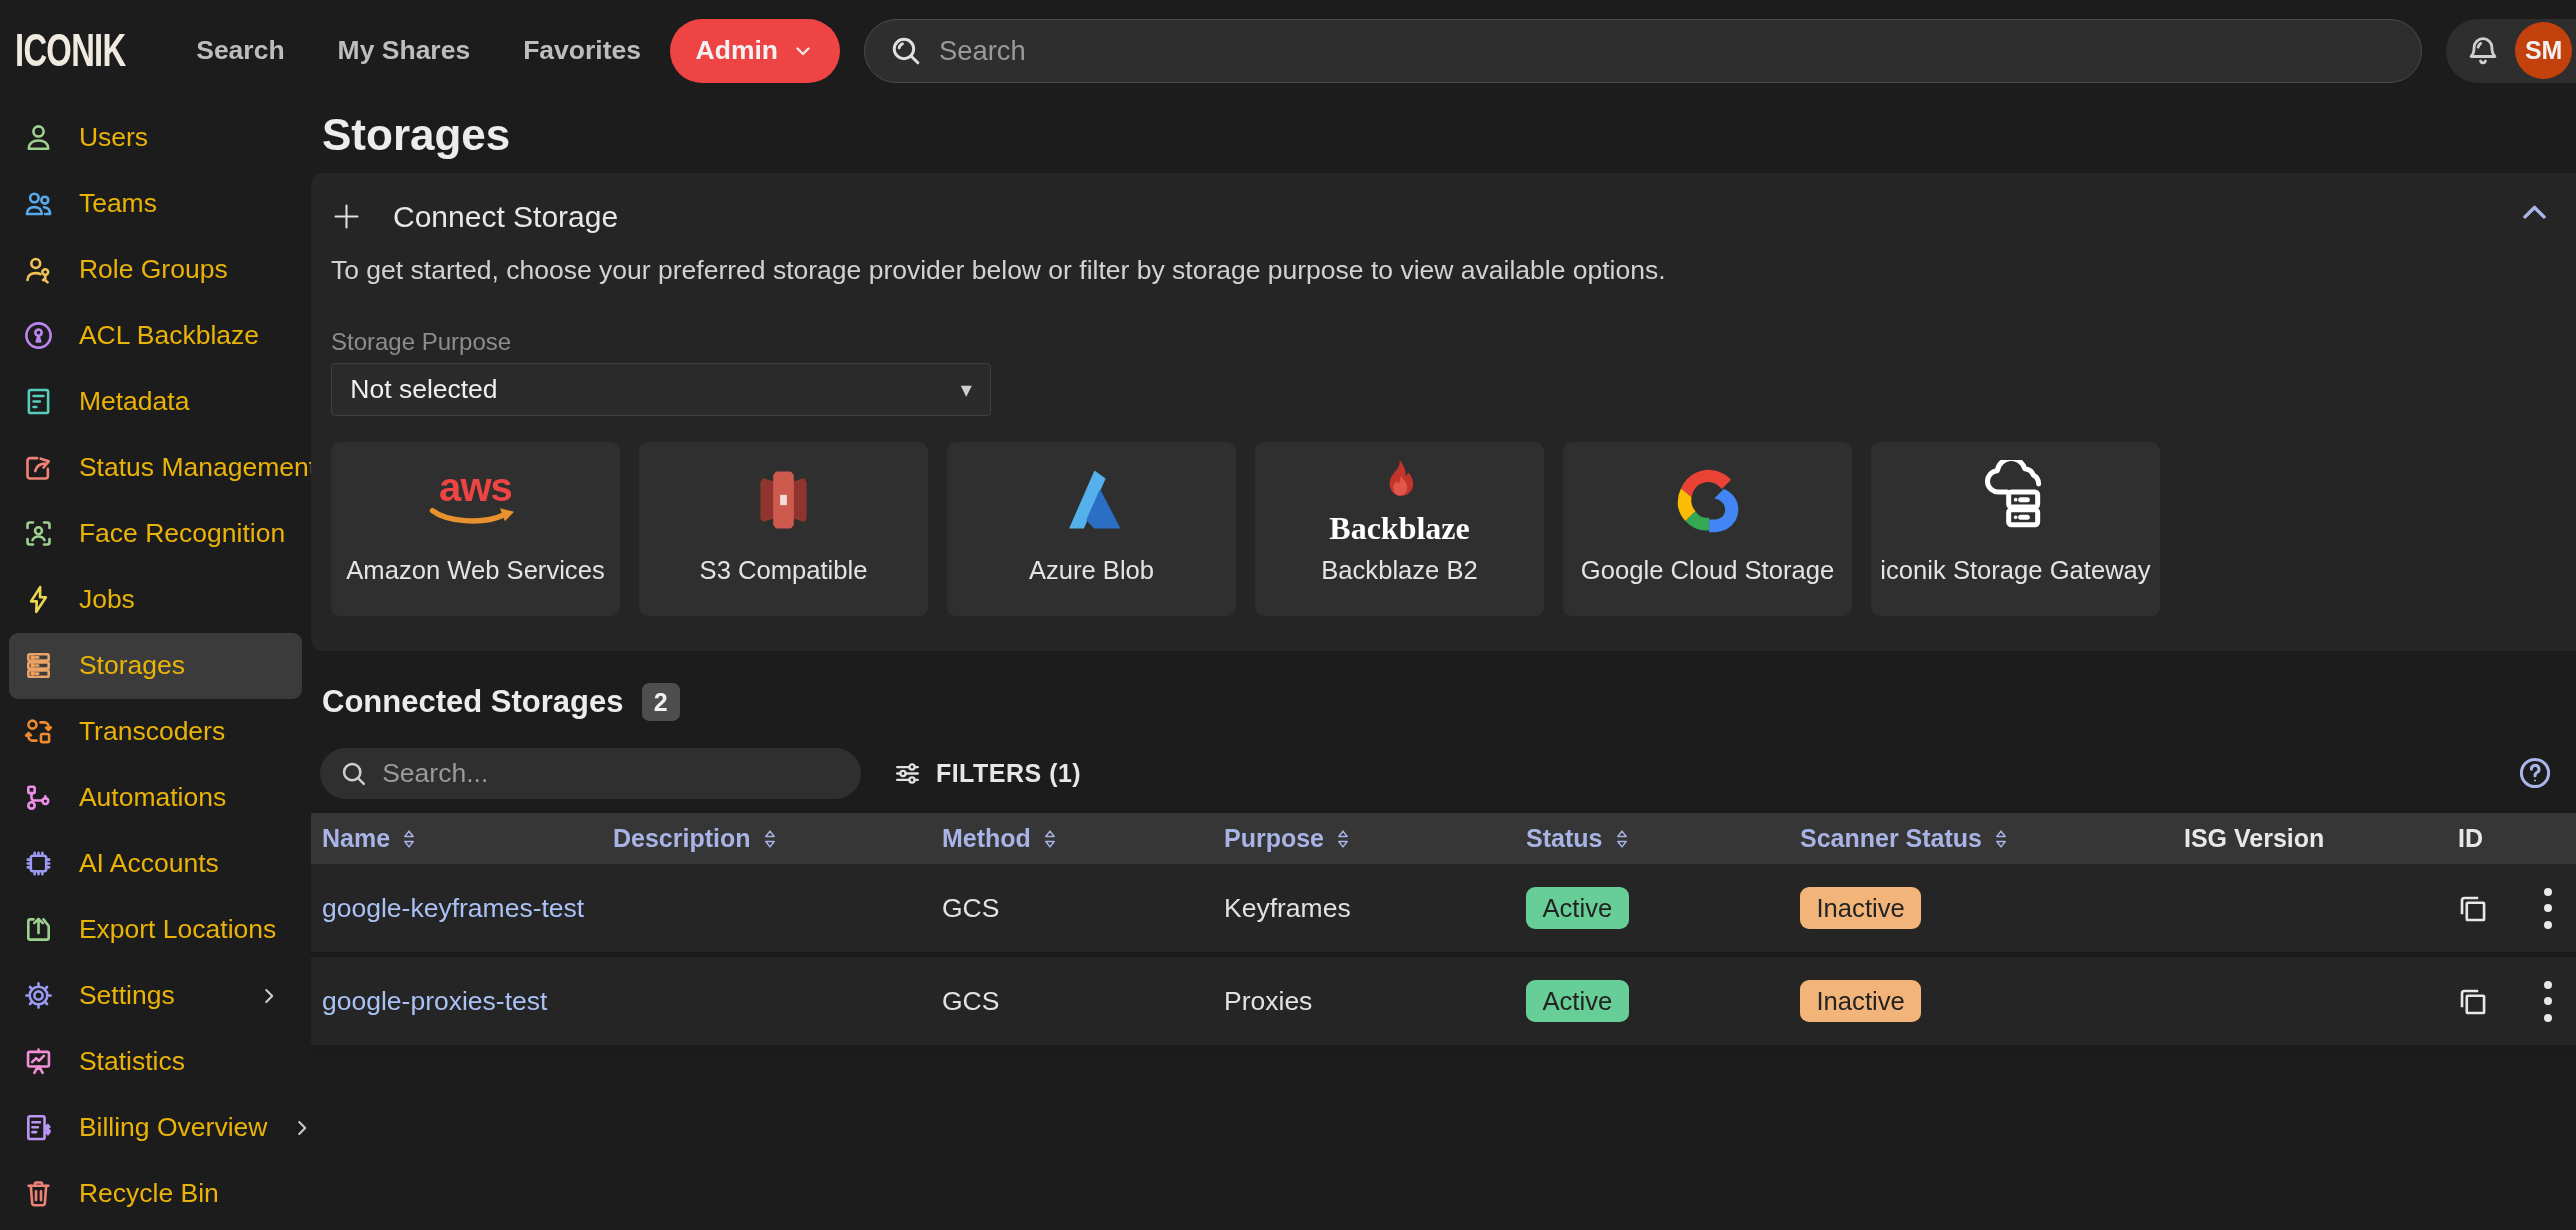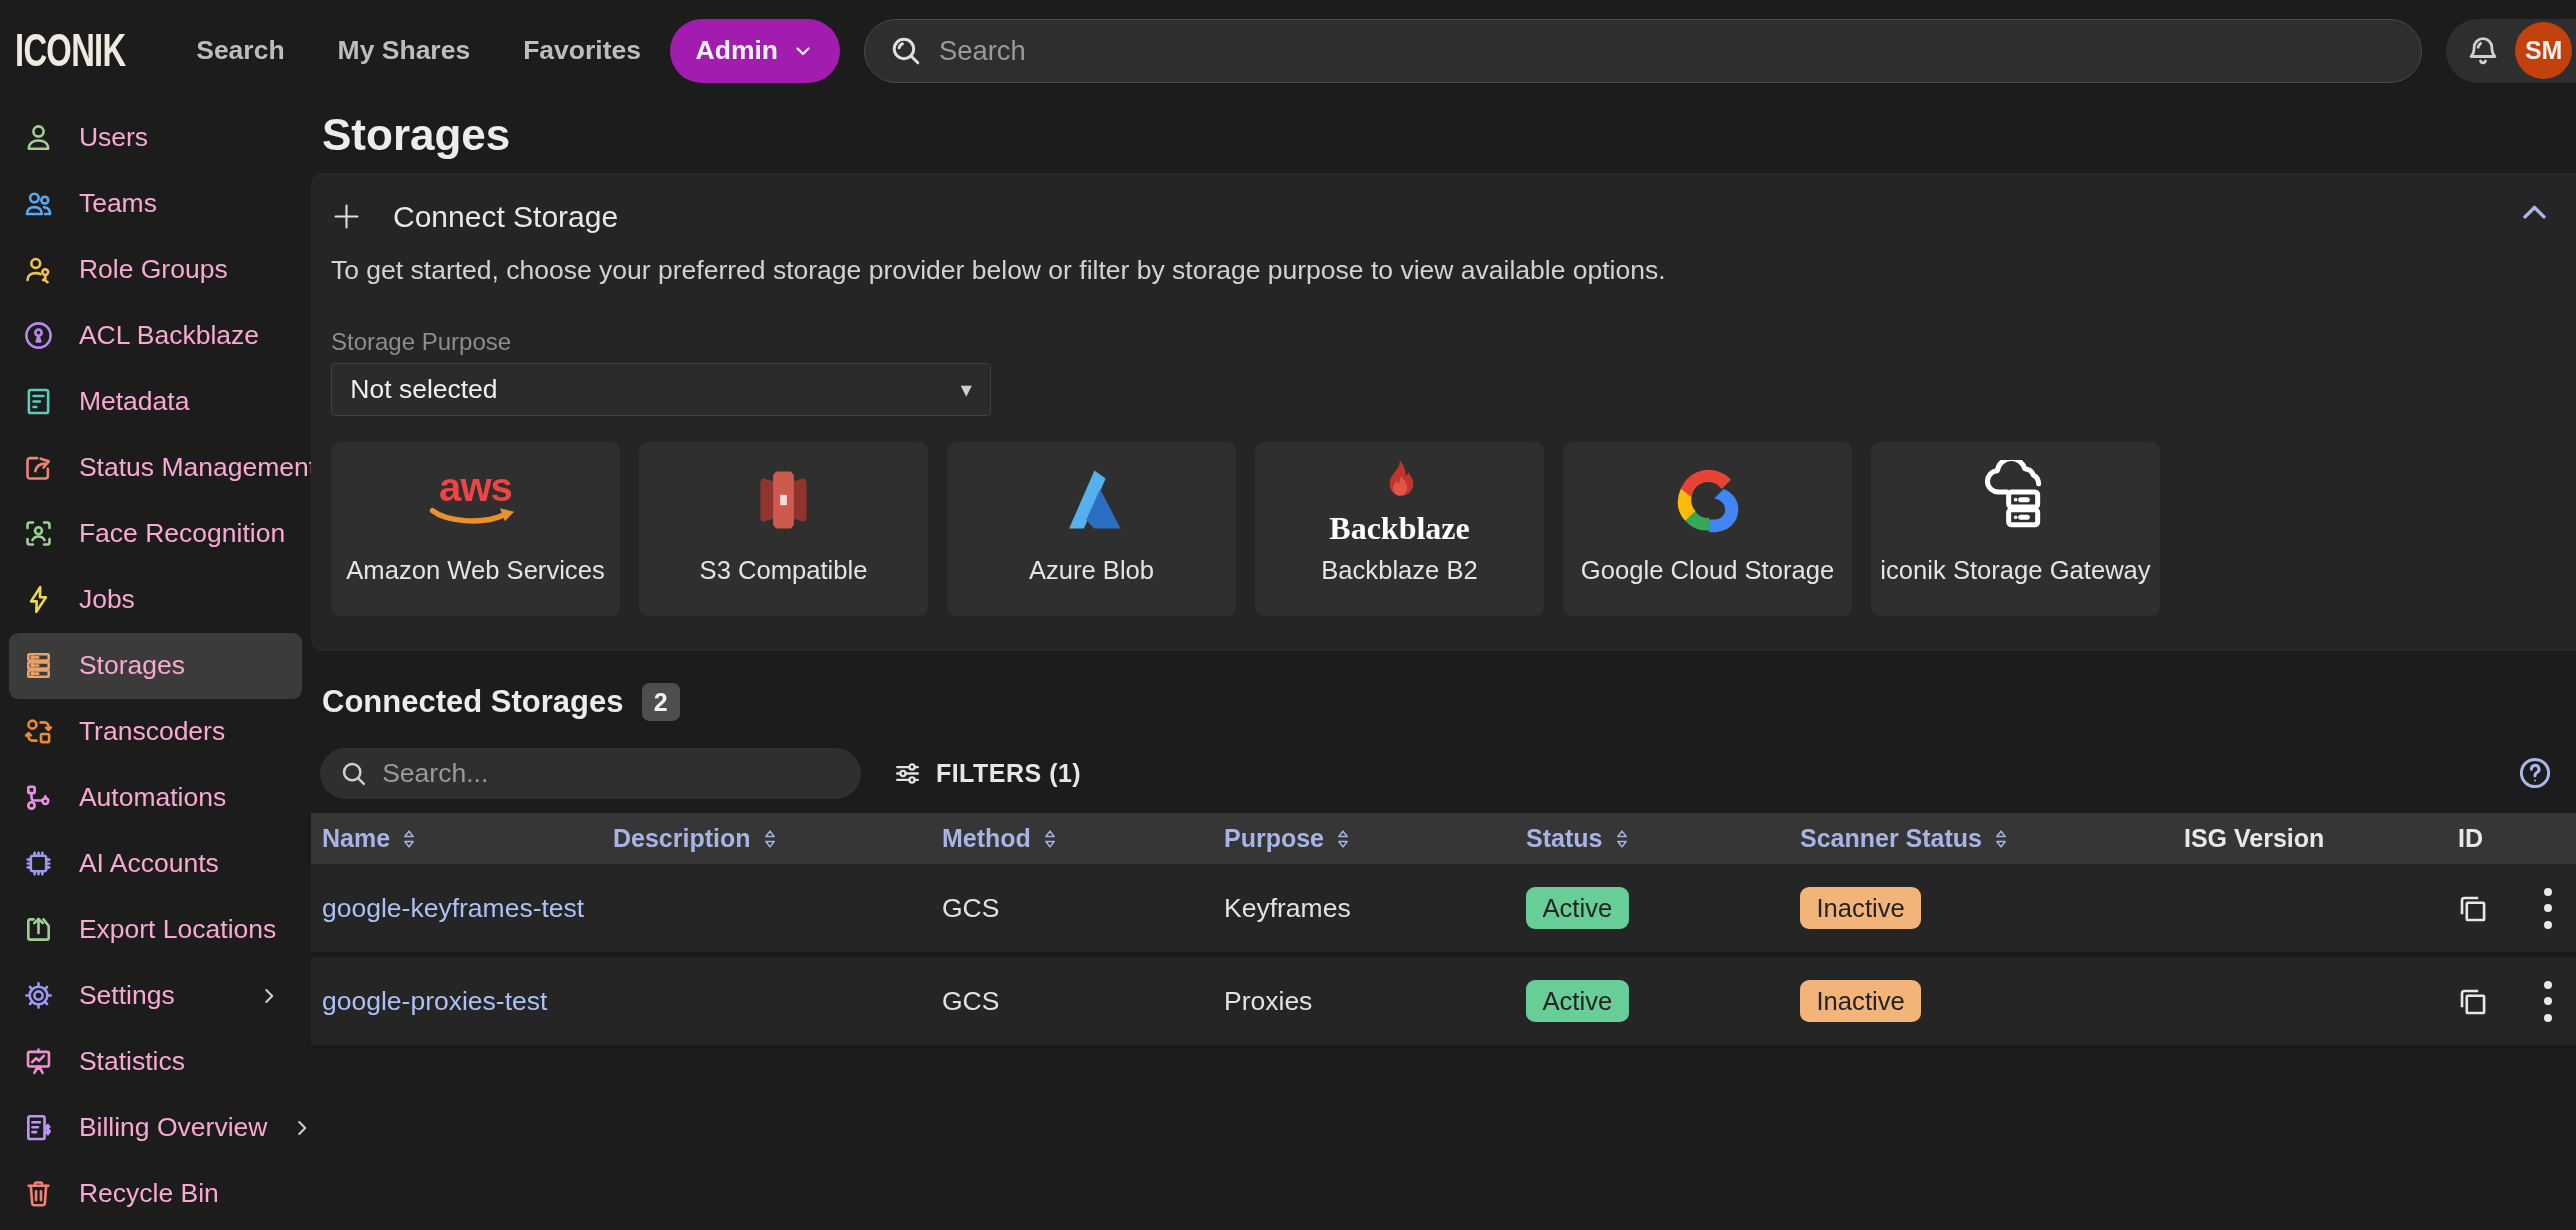--- a/index.html
+++ b/index.html
@@ -14,21 +14,21 @@
 
   
   .topbar { height:101px; display:flex; align-items:center; padding:0 0 0 14.6px; }
   .logo {
     font-size:42px; font-weight:800; color:#efe9e0; letter-spacing:-0.9px;
     transform:scale(.78,1.08); transform-origin:left center; white-space:nowrap;
   }
   .top-nav { display:flex; align-items:center; gap:53px; margin-left:40px; }
   .top-link { font-size:26.5px; font-weight:600; color:#bdbdbd; cursor:pointer; white-space:nowrap; }
   .admin-pill {
-    margin-left:29px; height:64px; background:#a21caf; border-radius:33px;
+    margin-left:29px; height:64px; background:#ef4444; border-radius:33px;
     display:flex; align-items:center; gap:12.8px; padding:0 25.6px; cursor:pointer;
   }
   .admin-pill .lbl { font-size:26.5px; font-weight:700; color:#f2f2f2; }
   .top-search {
     flex:1; margin:0 24px; height:64px; background:#2e2e2e;
     border:1.8px solid #4a4a4a; border-radius:33px;
     display:flex; align-items:center; padding:0 22px; gap:14.6px;
   }
   .top-search input {
     flex:1; background:transparent; border:none; outline:none;
@@ -47,21 +47,21 @@
 
   
   .shell { display:flex; height:1130px; }
   .sidebar { width:311px; flex:none; padding:3.7px 9.1px 0 9.1px; }
   .side-item {
     height:66px; display:flex; align-items:center; gap:24px;
     padding:0 12.8px; border-radius:9.1px; cursor:pointer;
   }
   .side-item.selected { background:#3b3b3b; }
   .side-item .icn { width:33px; height:33px; flex:none; }
-  .side-item .lbl { font-size:26.5px; color:#f9a8d4; font-weight:500; white-space:nowrap; }
+  .side-item .lbl { font-size:26.5px; color:#eab308; font-weight:500; white-space:nowrap; }
   .side-item .chev { margin-left:auto; margin-right:9.1px; color:#cfcfcf; }
 
   .content { flex:1; min-width:0; }
   .page-title { font-size:44px; font-weight:700; color:#ececec; margin:11px 0 0 11px; line-height:46px; }
 
   
   .panel {
     position:relative; margin-top:14.6px; background:#252525;
     border-radius:11px 0 0 11px; padding:25.6px 27.4px 35px 20px;
   }

